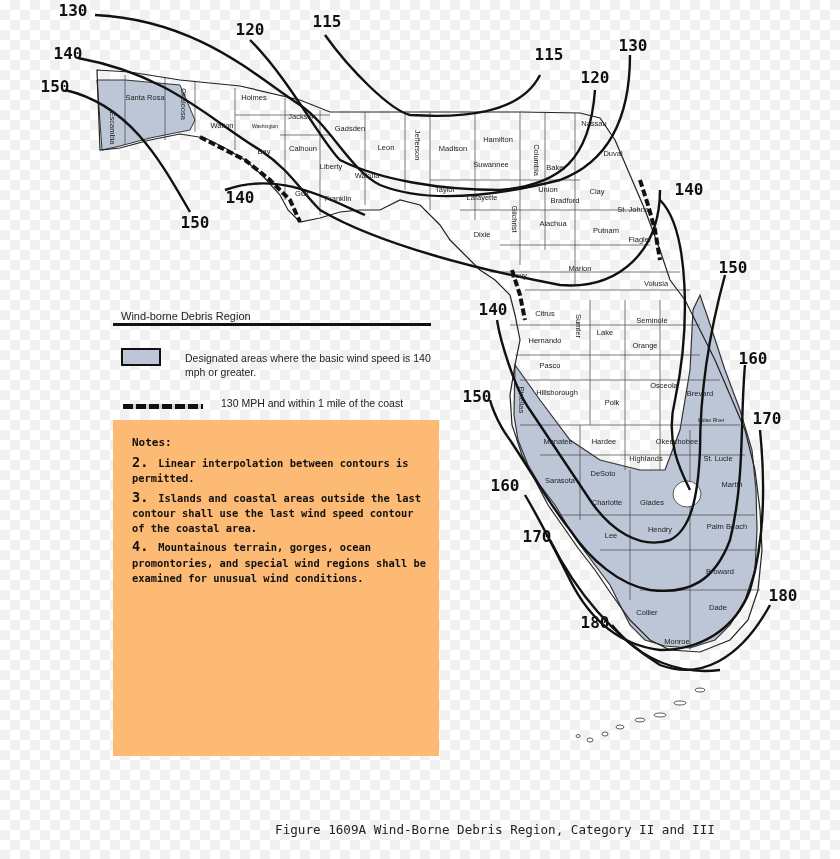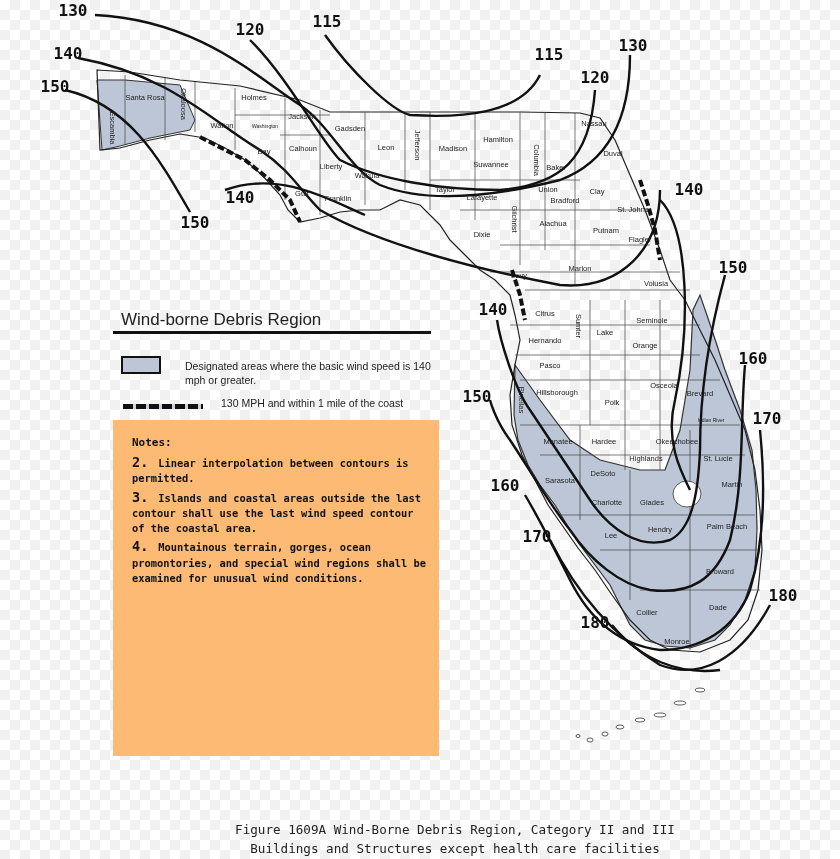--- a/index.html
+++ b/index.html
@@ -35,21 +35,21 @@
     transform: translate(-50%, -50%);
     white-space: nowrap;
   }
   .county.v { transform: translate(-50%, -50%) rotate(90deg); }
   .county.tiny { font-size: 5px; }
 
   .legend {
     position: absolute; left: 113px; top: 310px; width: 320px; z-index: 4;
     font-family: "Liberation Sans", sans-serif; color: #222;
   }
-  .legend-title { font-size: 17px; padding-left: 8px; }
+  .legend-title { font-size: 11px; padding-left: 8px; }
   .legend-rule { height: 3px; background: #111; margin-top: 1px; width: 318px; }
   .legend-row { position: relative; height: 40px; }
   .swatch {
     position: absolute; left: 8px; top: 22px; width: 40px; height: 18px;
     background: #bcc6d6; border: 2px solid #111; box-sizing: border-box;
   }
   .legend-desc { position: absolute; left: 72px; top: 25px; font-size: 10.5px; line-height: 14px; width: 250px; }
   .dash-swatch {
     position: absolute; left: 10px; top: 94px; width: 80px; height: 5px;
     background: repeating-linear-gradient(90deg, #111 0 10px, #c9d2e0 10px 13px);
@@ -60,21 +60,21 @@
     position: absolute; left: 113px; top: 420px; width: 326px; height: 336px;
     background: #fdba74; z-index: 4;
     font-family: "DejaVu Sans Mono", monospace; color: #111;
     box-sizing: border-box; padding: 16px 10px 0 19px;
   }
   .notes-title { font-size: 11px; font-weight: bold; margin-bottom: 6px; }
   .note { font-size: 10.4px; font-weight: bold; line-height: 15.3px; margin-bottom: 3px; }
   .note .num { font-size: 13.5px; margin-right: 10px; }
 
   .caption {
-    position: absolute; left: 190px; top: 820px; width: 530px; z-index: 4;
+    position: absolute; left: 190px; top: 820px; width: 610px; z-index: 4;
     text-align: center; font-family: "DejaVu Sans Mono", monospace;
     font-size: 12.6px; color: #222; line-height: 19px;
   }
 </style>
 </head>
 <body>
 
 <div class="checker"></div>
 
 <svg class="map" width="840" height="859" viewBox="0 0 840 859">
@@ -272,14 +272,13 @@
 
 <div class="notes">
   <div class="notes-title">Notes:</div>
   <div class="note"><span class="num">2.</span><span>Linear interpolation between contours is permitted.</span></div>
   <div class="note"><span class="num">3.</span><span>Islands and coastal areas outside the last contour shall use the last wind speed contour of the coastal area.</span></div>
   <div class="note"><span class="num">4.</span><span>Mountainous terrain, gorges, ocean promontories, and special wind regions shall be examined for unusual wind conditions.</span></div>
 </div>
 
 <div class="caption">
   <div>Figure 1609A Wind-Borne Debris Region, Category II and III</div>
-  <div>Buildings and Structures except health care facilities</div>
 </div>
 
 </body></html>

